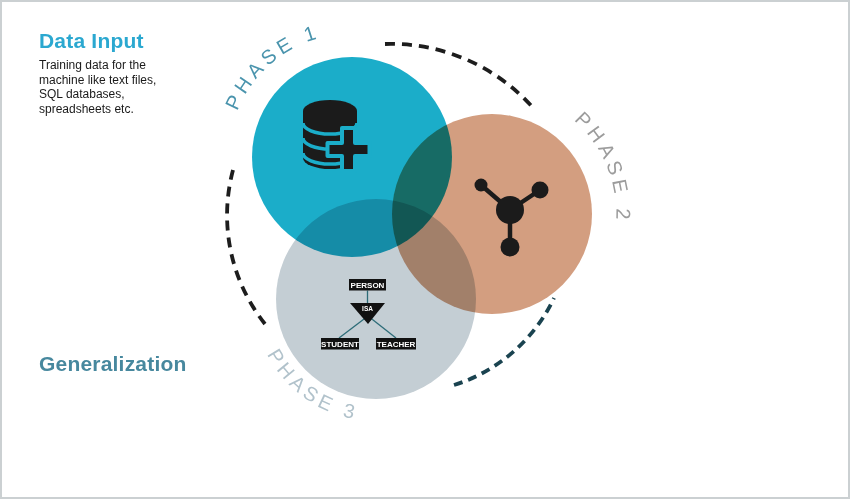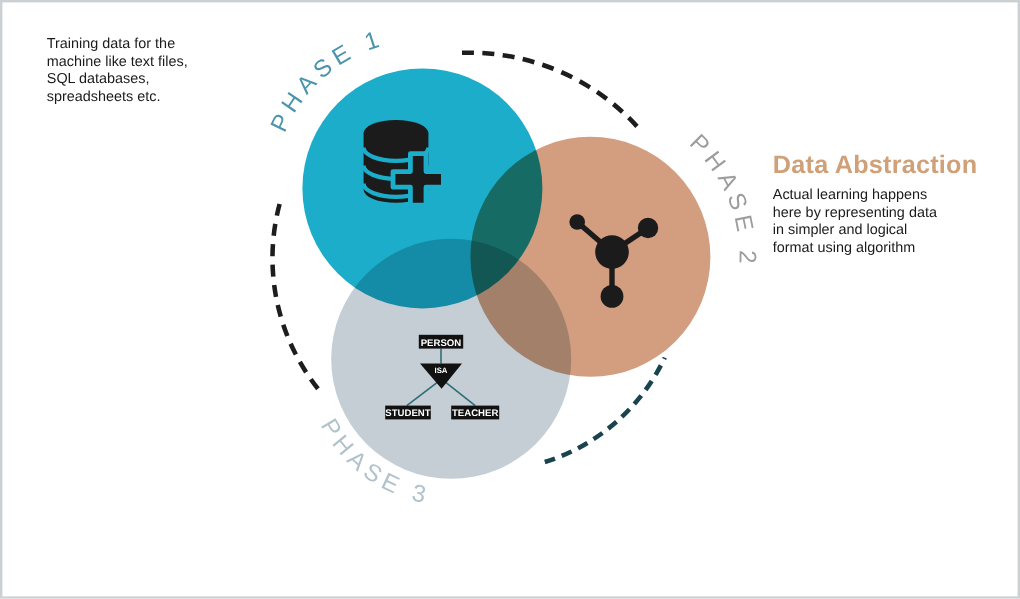--- a/index.html
+++ b/index.html
@@ -101,30 +101,25 @@
       <polygon points="348,301 383,301 366,322" fill="#111111"></polygon>
       <text x="365.5" y="309" text-anchor="middle" font-size="6.5" class="hier-label">ISA</text>
       <rect x="319" y="336" width="38" height="11.5" fill="#111111"></rect>
       <text x="338" y="345" text-anchor="middle" font-size="8" class="hier-label">STUDENT</text>
       <rect x="374" y="336" width="40" height="11.5" fill="#111111"></rect>
       <text x="394" y="345" text-anchor="middle" font-size="8" class="hier-label">TEACHER</text>
     </g>
   </svg>
 
   <div class="text-block" style="left:37px;top:27px;width:230px;">
+    <h2 style="color: rgb(43, 168, 208);">Data Input</h2>
     <p>Training data for the
 machine like text files,
 SQL databases,
 spreadsheets etc.</p>
   </div>
 
-  <div class="text-block" style="left:642px;top:124px;width:205px;">
-    <h2 style="color: rgb(208, 160, 120);">Data Abstraction</h2>
-    <p>Actual learning happens
-here by representing data
-in simpler and logical
-format using algorithm</p>
-  </div>
 
   <div class="text-block" style="left:37px;top:350px;width:250px;">
+    <h2 style="color: rgb(71, 136, 158);">Generalization</h2>
   </div>
 
 </div>
 
 </body></html>

